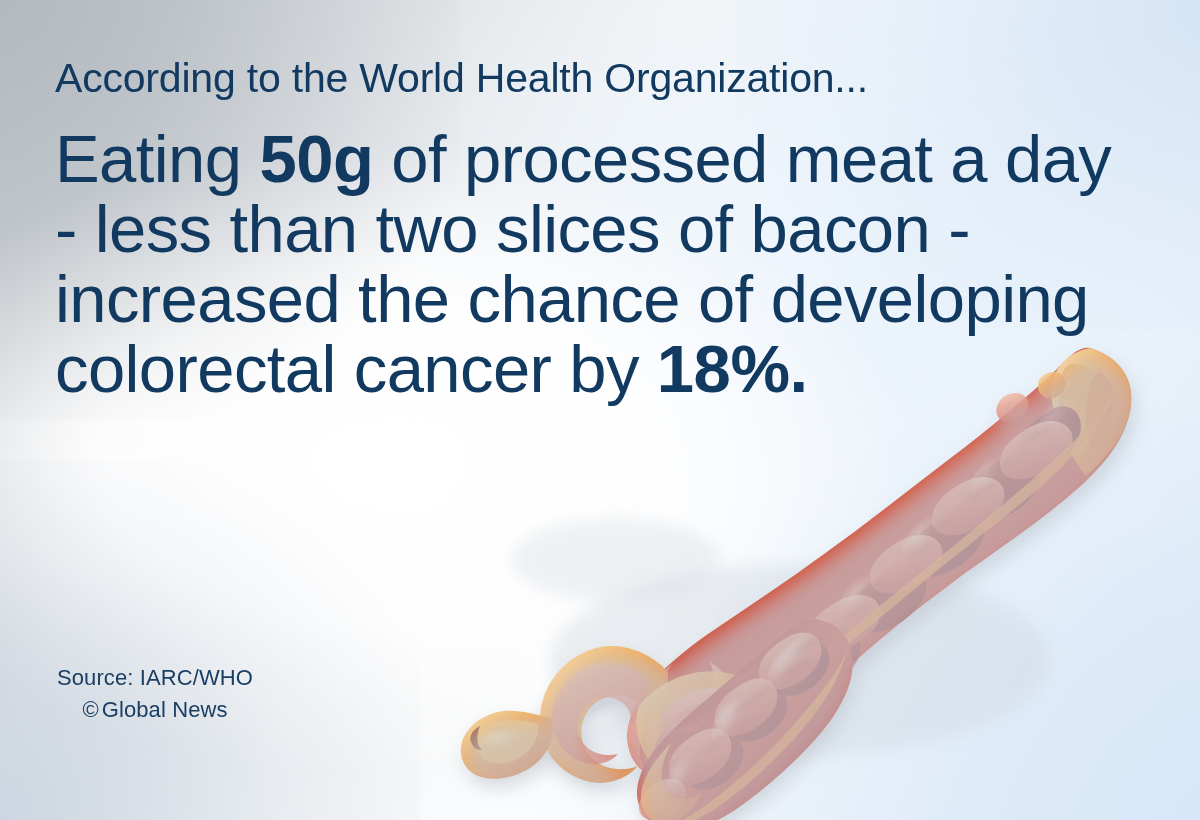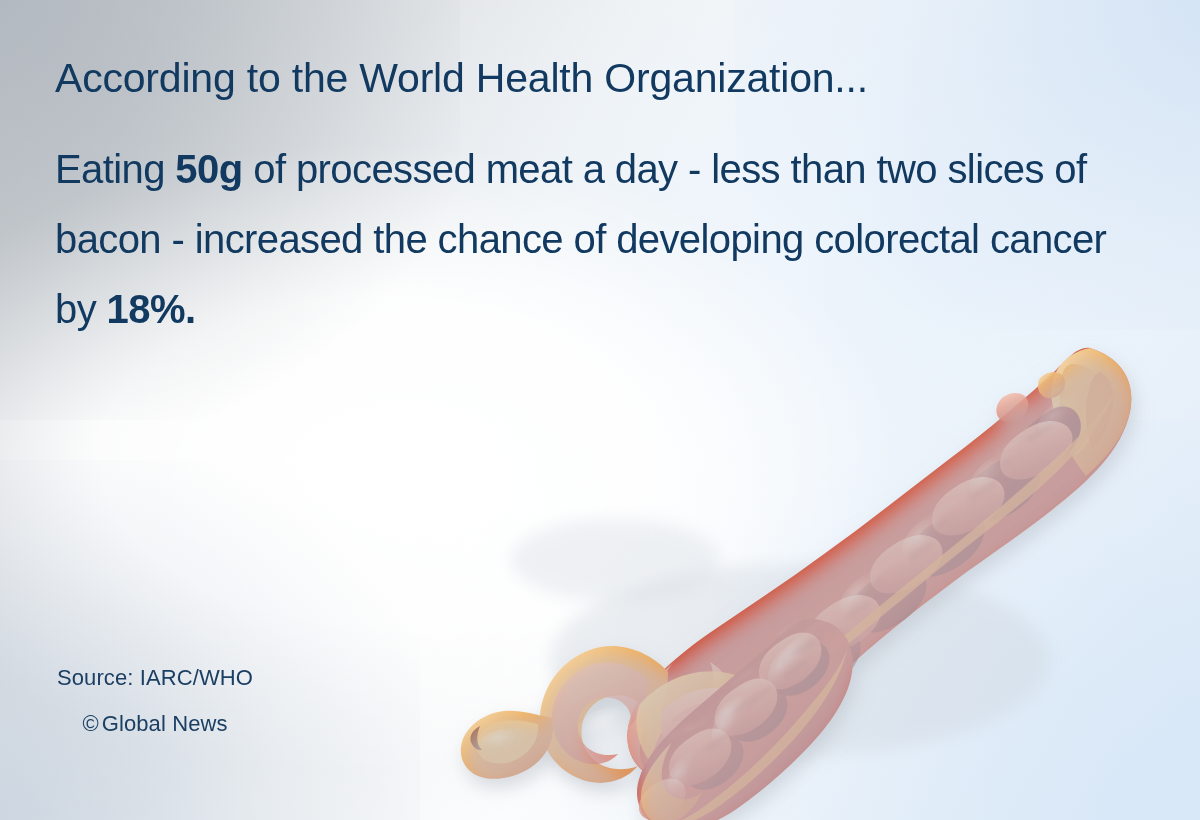--- a/index.html
+++ b/index.html
@@ -55,23 +55,23 @@
   .kicker {
     color: #123a61;
     font-size: 41px;
     line-height: 52px;
     font-weight: 300;
     letter-spacing: -0.2px;
     white-space: nowrap;
   }
 
   .headline {
-    margin-top: 30px;
+    margin-top: 20px;
     color: #123a61;
-    font-size: 40px;
+    font-size: 67px;
     line-height: 70px;
     font-weight: 300;
     letter-spacing: -0.6px;
     max-width: 1090px;
   }
   .headline b {
     font-weight: 700;
     letter-spacing: -0.5px;
   }
 
@@ -83,21 +83,21 @@
     color: #1b3f63;
   }
   .credit-line {
     font-size: 22px;
     line-height: 24px;
     font-weight: 400;
     letter-spacing: 0.1px;
     text-align: center;
   }
   .credit-line.second {
-    margin-top: 22px;
+    margin-top: 8px;
   }
   .copy-mark {
     display: inline-block;
     margin-right: 3px;
   }
 
   
   .bacon-wrap {
     position: absolute;
     left: 400px;

